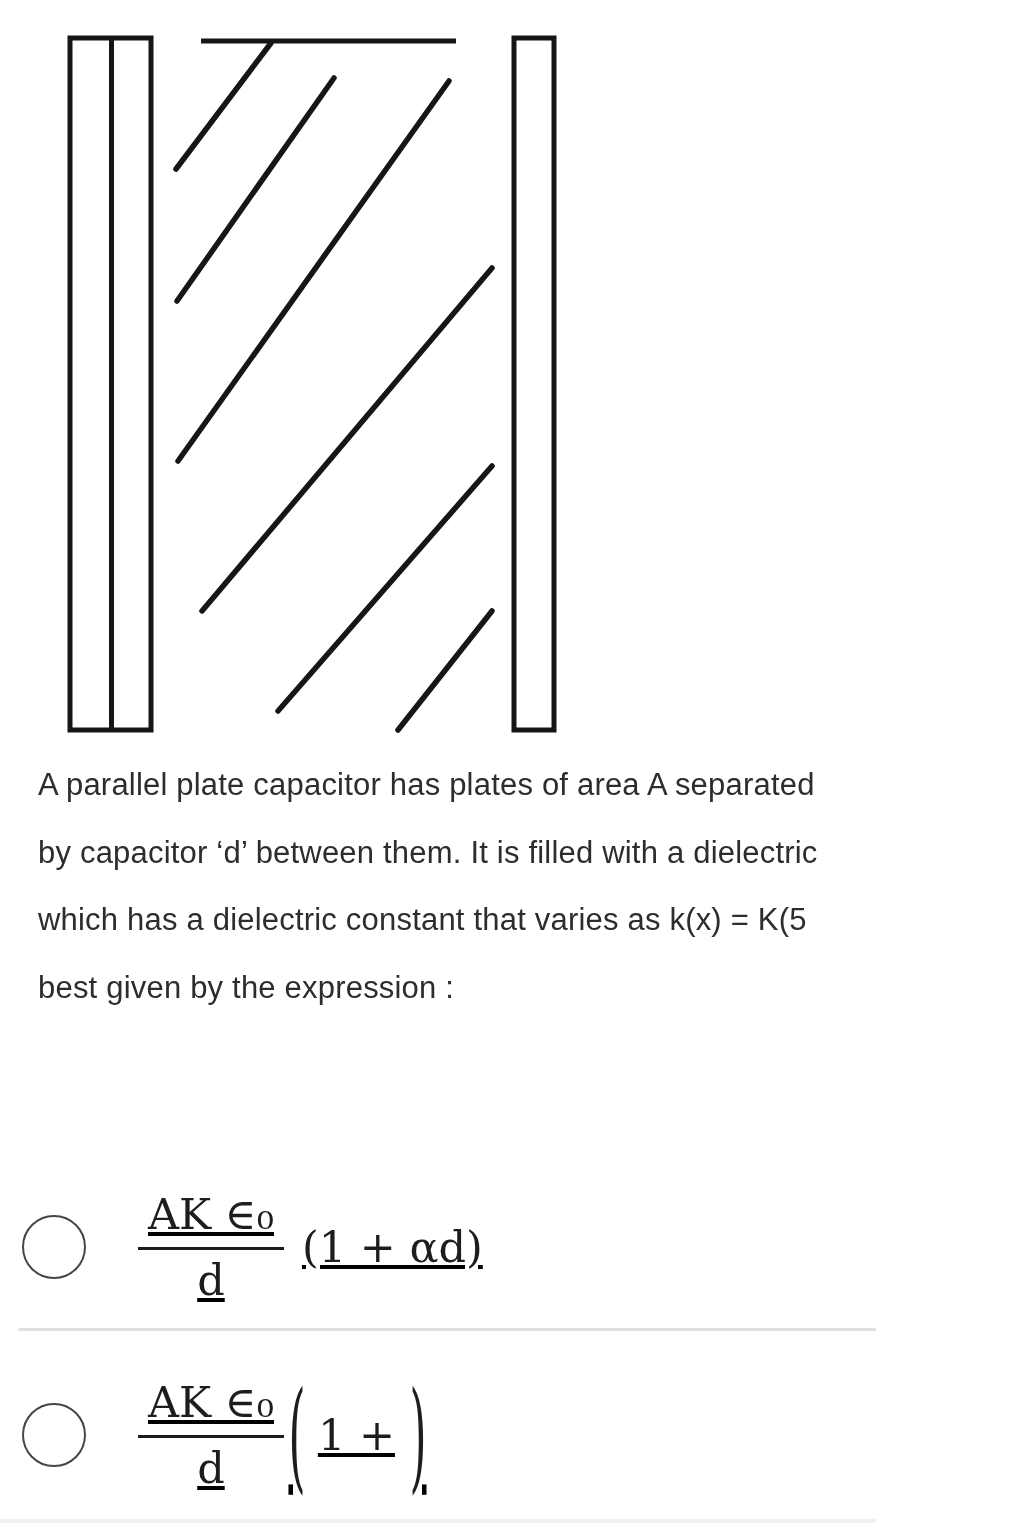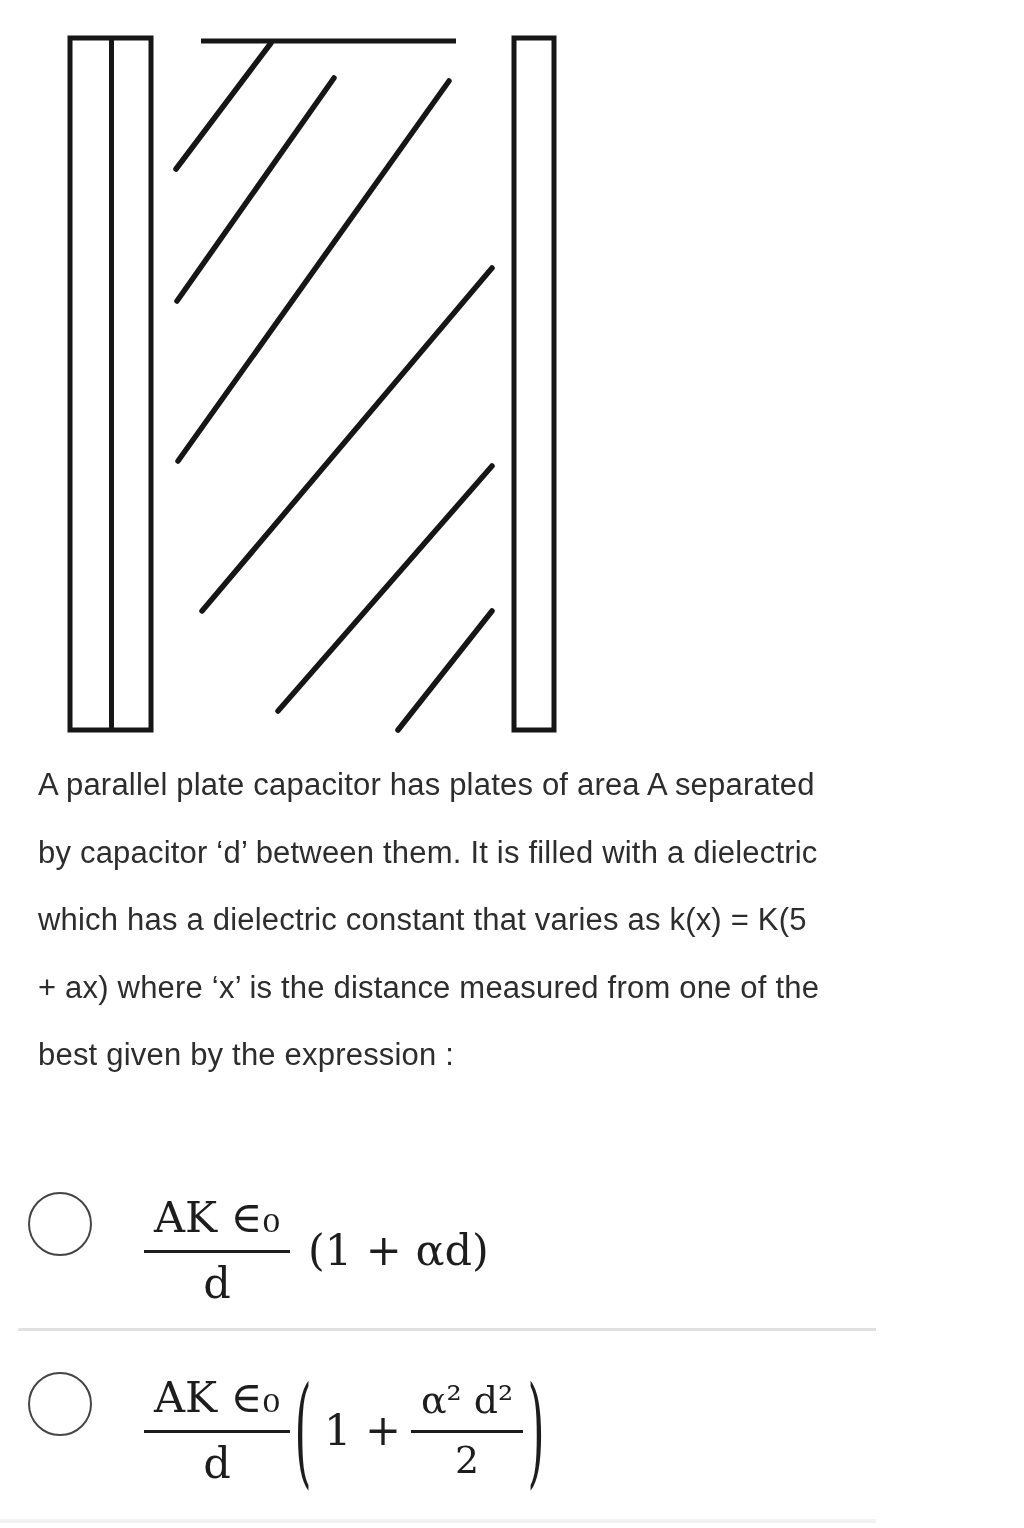--- a/index.html
+++ b/index.html
@@ -27,23 +27,24 @@
     font-size:31px;
     line-height:67.5px;
     letter-spacing:0.2px;
     color:#2d2d2d;
   }
   .qline { white-space:nowrap; }
 
   
   .option {
     position:absolute;
-    left:28px;
+    left:22px;
     display:flex;
-    align-items:flex-start;
+    align-items:center;
+    text-decoration:underline;
   }
   .option-1 { top:1192px; height:110px; }
   .option-2 { top:1372px; height:125px; }
 
   .radio {
     width:64px; height:64px;
     border:2.5px solid #454545;
     border-radius:50%;
     box-sizing:border-box;
     flex:0 0 auto;
@@ -120,21 +121,20 @@
       <line x1="202" y1="611" x2="492" y2="268"></line>
       <line x1="278" y1="711" x2="492" y2="466"></line>
       <line x1="398" y1="730" x2="492" y2="611"></line>
     </g>
   </svg>
 
   <div class="question">
     <div class="qline">A parallel plate capacitor has plates of area A separated</div>
     <div class="qline">by capacitor ‘d’ between them. It is filled with a dielectric</div>
     <div class="qline">which has a dielectric constant that varies as k(x) = K(5</div>
-    <div class="qline">+ ax) where ‘x’ is the distance measured from one of the</div>
     <div class="qline">best given by the expression :</div>
   </div>
 
   <div class="option option-1">
     <span class="radio"></span>
     <span class="formula">
       <span class="frac">
         <span class="num">AK ∈₀</span>
         <span class="den">d</span>
       </span>
@@ -146,23 +146,19 @@
 
   <div class="option option-2">
     <span class="radio"></span>
     <span class="formula">
       <span class="frac">
         <span class="num">AK ∈₀</span>
         <span class="den">d</span>
       </span>
       <span class="bigparen">(</span>
       <span class="inner-lead">1 +</span>
-      <span class="frac small">
-        <span class="num">α² d²</span>
-        <span class="den">2</span>
-      </span>
       <span class="bigparen">)</span>
     </span>
   </div>
 
   <div class="divider-bottom"></div>
 
 </div>
 
 </body></html>

